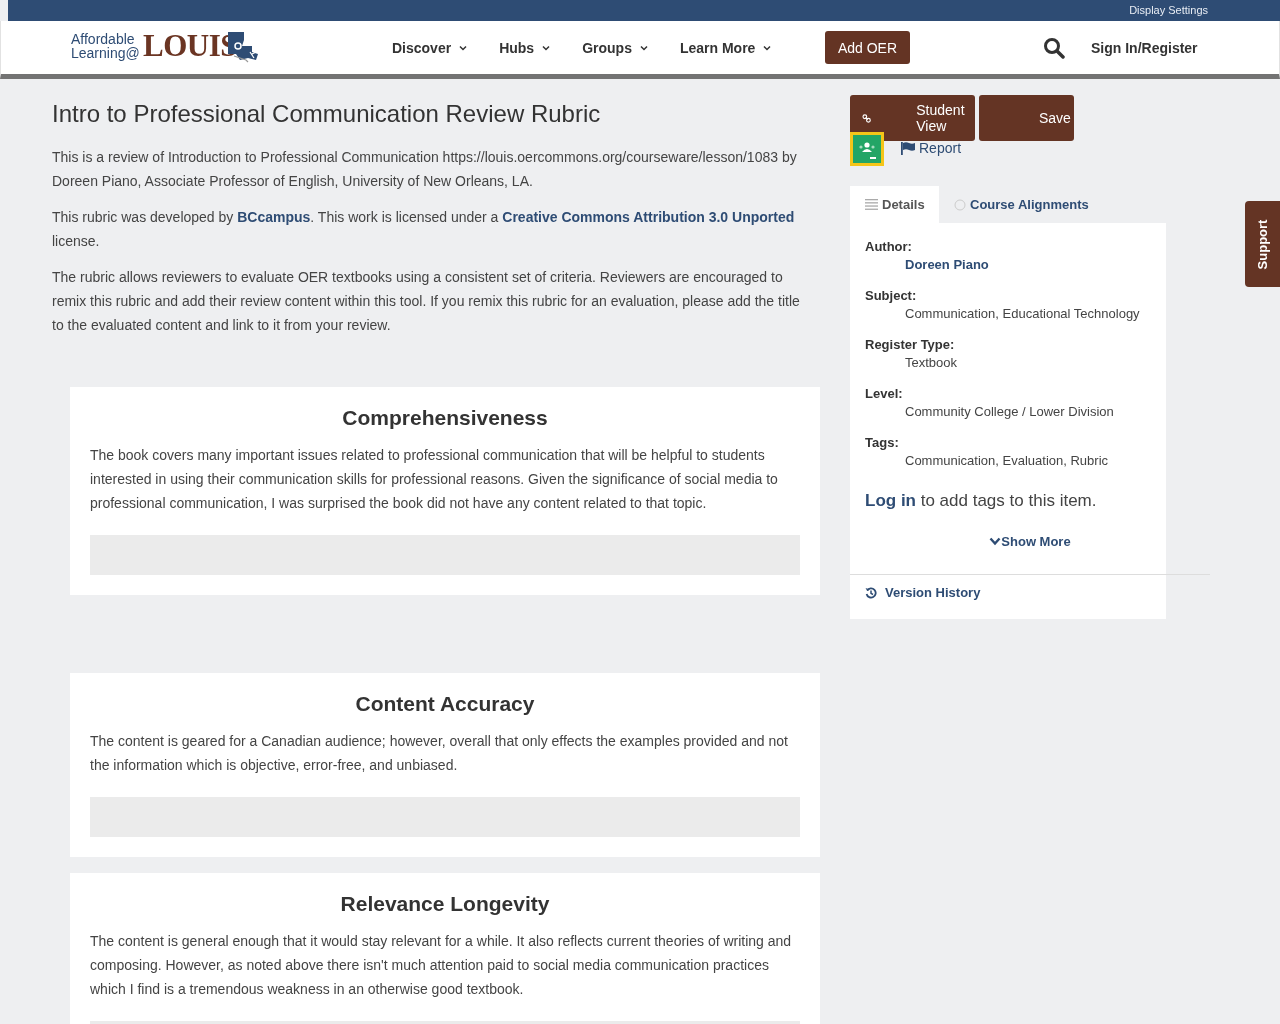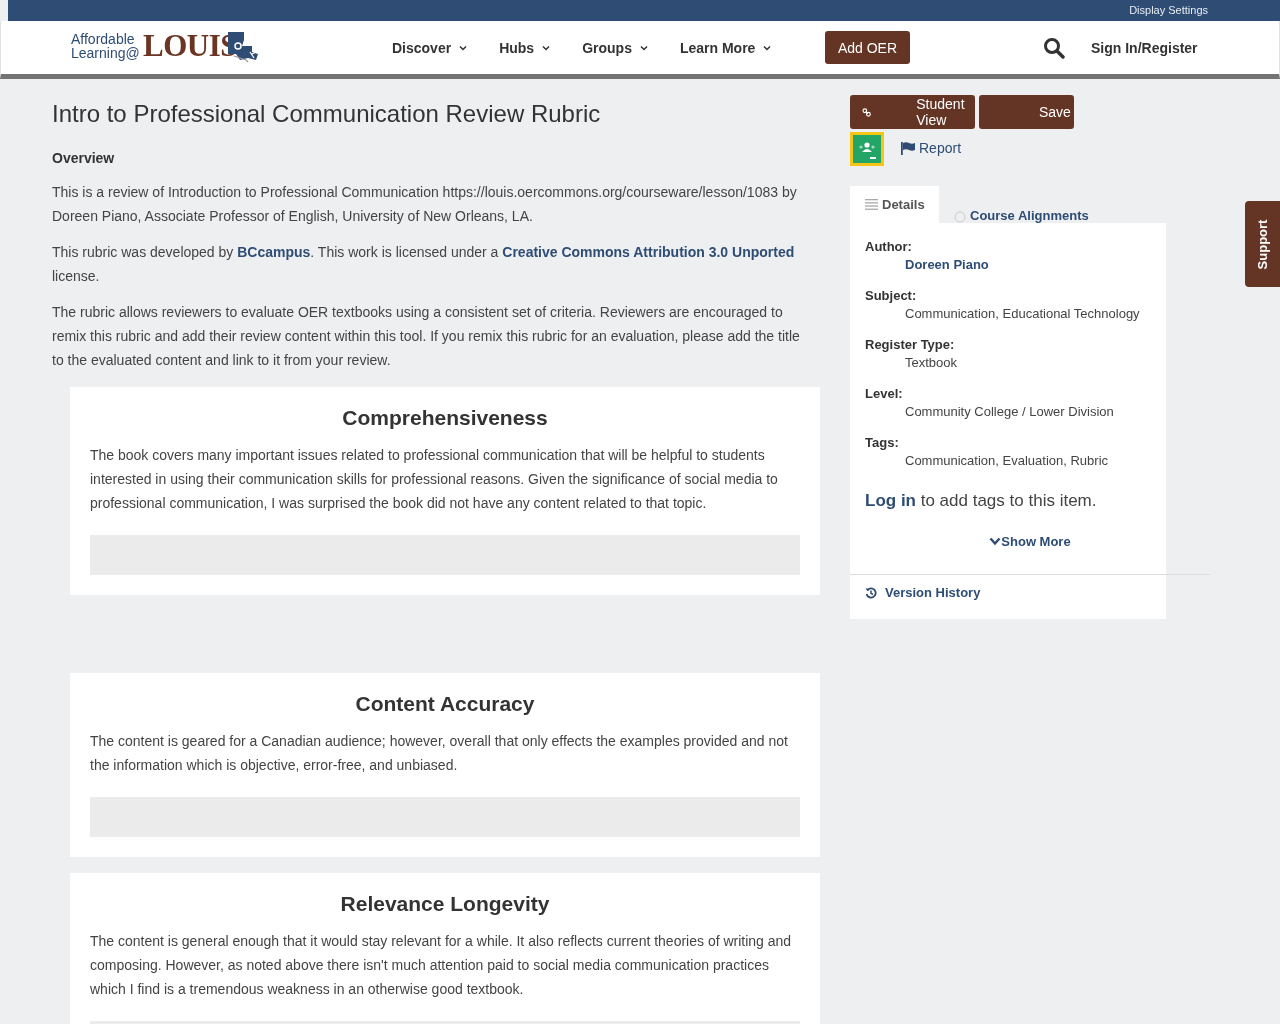--- a/index.html
+++ b/index.html
@@ -69,42 +69,42 @@
     }
     .card h3 {
       text-align: center; font-size: 21px; font-weight: bold; color: #333; line-height: 26px;
     }
     .card p { font-size: 14px; line-height: 24px; color: #444; margin-top: 12px; }
     .card .score-box { background: #ebebeb; height: 40px; margin-top: 20px; }
 
     
     .btn-brown {
       position: absolute; background: #643424; color: #fff; border-radius: 3px;
-      font-size: 14px; display: flex; align-items: center; height: 34px; gap: 40px;
+      font-size: 14px; display: flex; align-items: center; height: 46px; gap: 40px;
     }
     .student-view { left: 850px; top: 95px; width: 125px; padding-left: 12px; }
     .save-btn { left: 979px; top: 95px; width: 95px; padding-left: 12px; }
     .btn-brown svg { margin-right: 5px; }
     .classroom {
       position: absolute; left: 850px; top: 132px; width: 34px; height: 34px;
       border: 3px solid #f5c518; background: #23a566;
     }
     .report {
       position: absolute; left: 901px; top: 140px; font-size: 14px; color: #2e4c74;
       display: flex; align-items: center;
     }
     .report svg { margin-right: 3px; }
 
     .tabs { position: absolute; left: 850px; top: 186px; width: 360px; height: 37px; }
     .tab {
       position: absolute; top: 0; height: 37px; display: flex; align-items: center;
       font-size: 13px; font-weight: bold;
     }
     .tab-details { left: 0; width: 89px; background: #fff; padding-left: 15px; color: #555; }
-    .tab-align { left: 104px; color: #2e4c74; align-items: flex-end; }
+    .tab-align { left: 104px; color: #2e4c74; }
     .tab svg { margin-right: 4px; }
 
     .details-panel {
       position: absolute; left: 850px; top: 223px; width: 316px; height: 396px;
       background: #fff;
     }
     .detail { position: absolute; left: 15px; font-size: 13px; line-height: 18px; }
     .detail .lbl { font-weight: bold; color: #333; }
     .detail .val { color: #444; margin-left: 40px; }
     .detail .val.link { color: #2e4c74; font-weight: bold; }
@@ -185,21 +185,20 @@
   <svg class="search-btn" viewBox="0 0 22 22">
     <circle cx="9" cy="9" r="6.5" stroke="#333" stroke-width="3" fill="none"></circle>
     <path d="M14 14 L20 20" stroke="#333" stroke-width="3.5" stroke-linecap="round"></path>
   </svg>
 
   <a class="signin">Sign In/Register</a>
 </div>
 
 <div class="main">
   <h1 class="page-title">Intro to Professional Communication Review Rubric</h1>
-  <div class="overview-label">Overview</div>
   <p class="para">This is a review of Introduction to Professional Communication https://louis.oercommons.org/courseware/lesson/1083 by Doreen Piano, Associate Professor of English, University of New Orleans, LA.</p>
   <p class="para">
     <span>This rubric was developed by </span><a>BCcampus</a><span>. This work is licensed under a </span><a>Creative Commons Attribution 3.0 Unported</a><span> license.</span>
   </p>
   <p class="para">The rubric allows reviewers to evaluate OER textbooks using a consistent set of criteria. Reviewers are encouraged to remix this rubric and add their review content within this tool. If you remix this rubric for an evaluation, please add the title to the evaluated content and link to it from your review.</p>
 </div>
 
 <div class="card" style="top:387px;">
   <h3>Comprehensiveness</h3>
   <p>The book covers many important issues related to professional communication that will be helpful to students interested in using their communication skills for professional reasons. Given the significance of social media to professional communication, I was surprised the book did not have any content related to that topic.</p>

